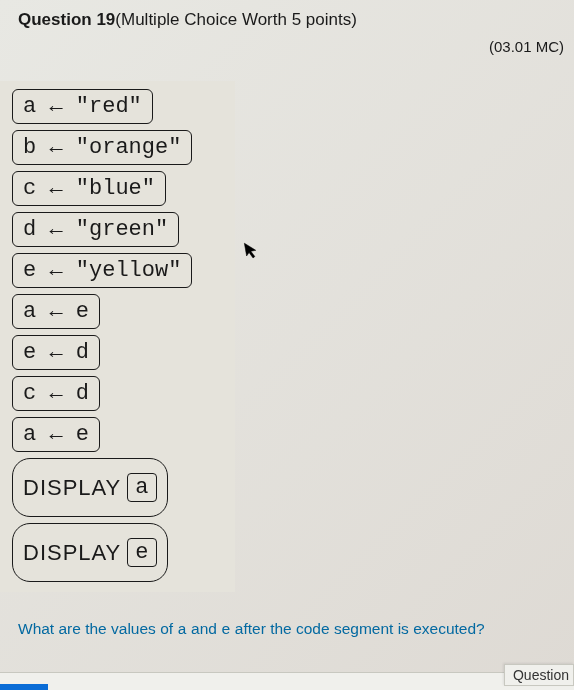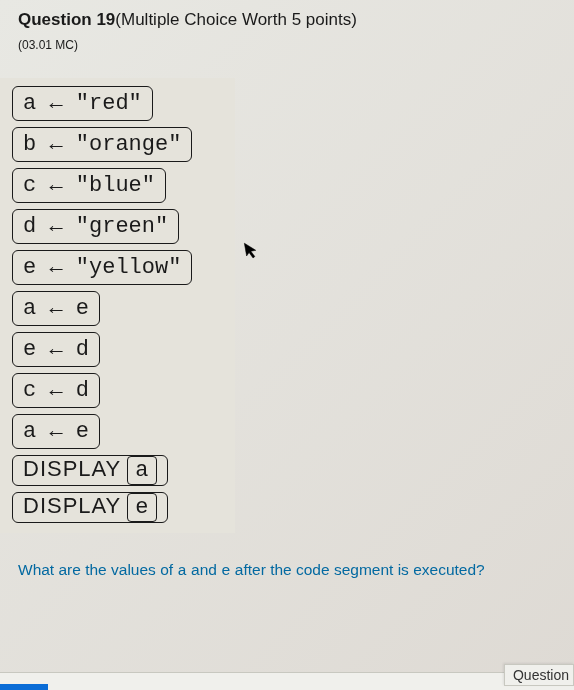--- a/index.html
+++ b/index.html
@@ -19,22 +19,23 @@
     .header {
       padding: 10px 10px 4px 18px;
     }
     .q-title {
       font-size: 17px;
     }
     .q-title .bold {
       font-weight: bold;
     }
     .subtitle {
-      font-size: 12px;
+      font-size: 15px;
       margin-top: 8px;
+      text-align: right;
     }
     .prompt {
       font-size: 16px;
       margin-top: 28px;
       padding: 0 2px;
     }
     .code-area {
       margin-top: 22px;
       padding-left: 12px;
       background: #e5e3db;
@@ -57,24 +58,25 @@
     .nested-box {
       border: 1.5px solid #1a1a1a;
       border-radius: 4px;
       padding: 1px 7px;
       margin-left: 6px;
       font-family: "Courier New", Courier, monospace;
       font-size: 22px;
       display: inline-block;
     }
     .display-block {
-      padding: 0 10px;
+      padding: 14px 10px;
       font-size: 22px;
       display: inline-flex;
-      align-items: flex-start;
+      align-items: center;
+      border-radius: 18px;
     }
     .display-label {
       font-family: Arial, sans-serif;
       letter-spacing: 1px;
     }
     .question-text {
       font-size: 15.5px;
       margin-top: 28px;
       padding: 0 10px 0 18px;
       color: #0369a1;

